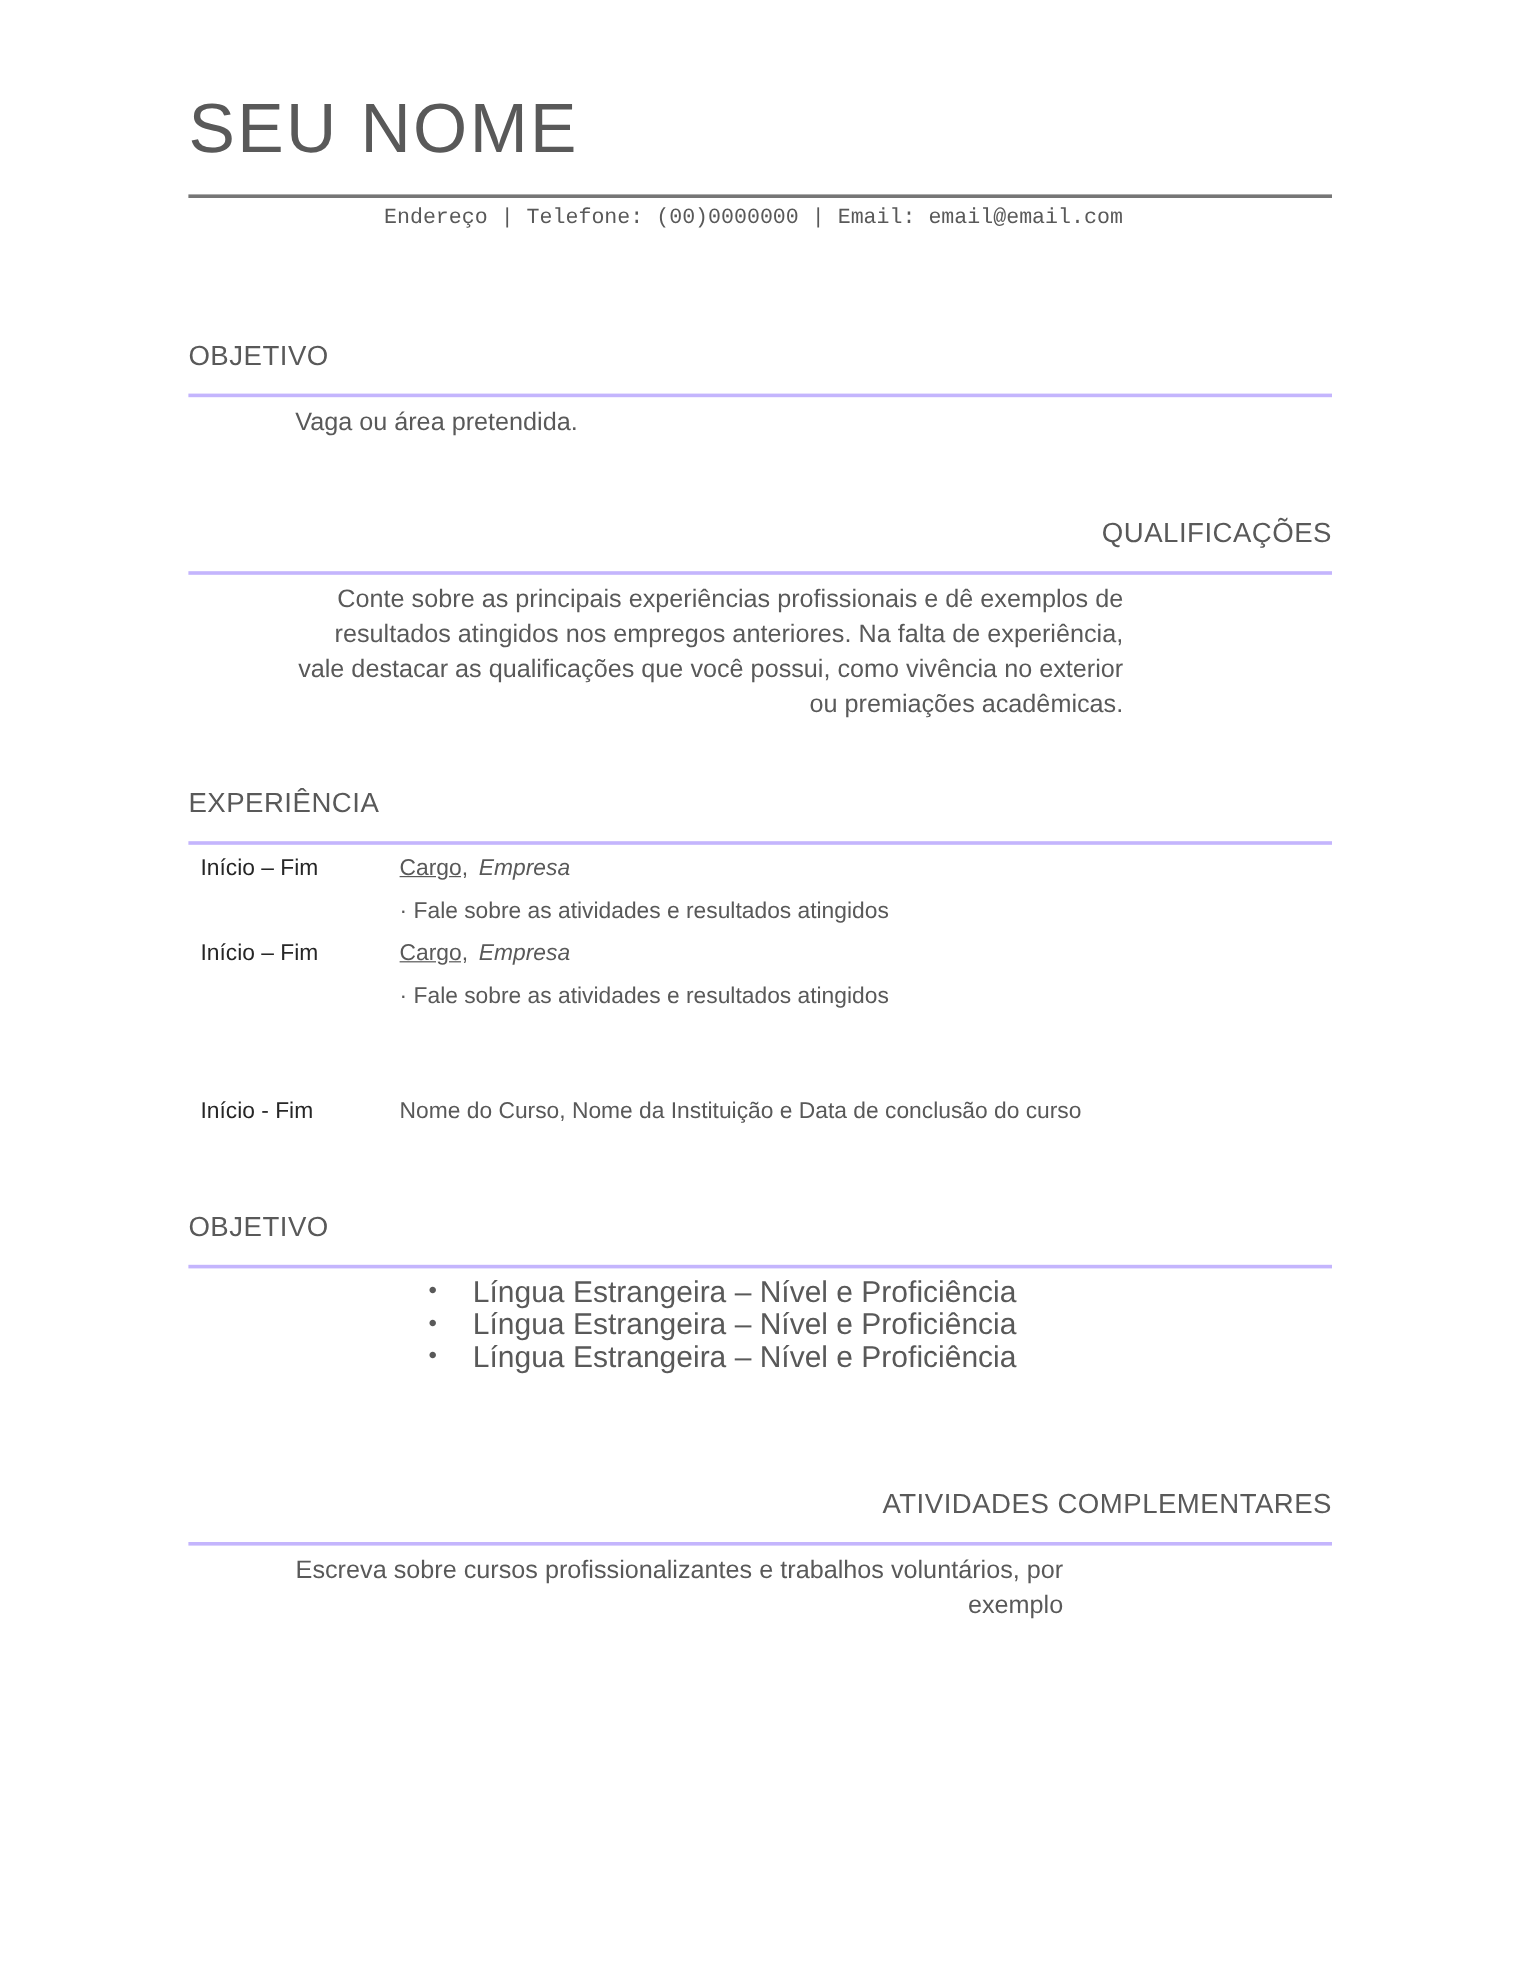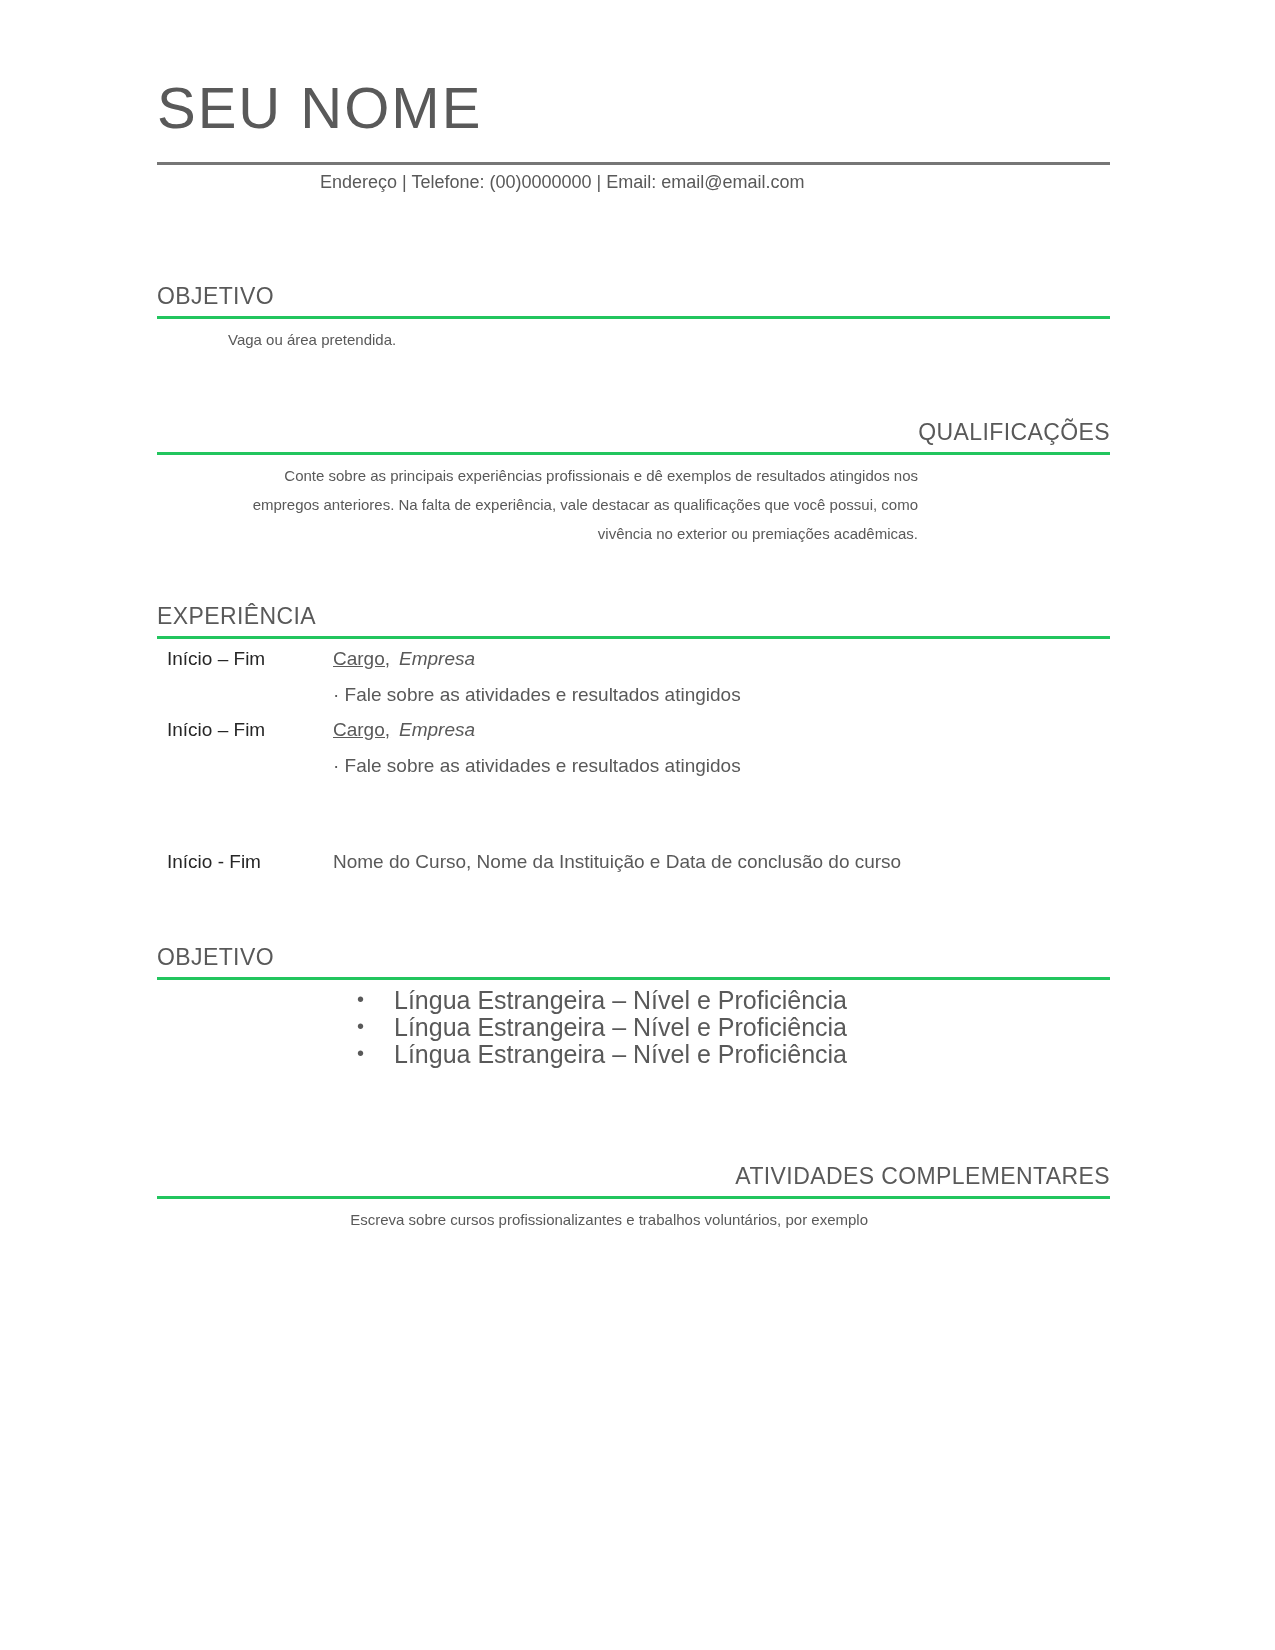--- a/index.html
+++ b/index.html
@@ -30,42 +30,43 @@
   .title-rule {
     margin-top: 19px;
     border-top: 3px solid #767676;
     height: 0;
   }
   .contact-line {
     margin: 4px 0 0 163px;
     font-size: 18px;
     line-height: 27px;
     color: #595959;
+    font-family: Liberation Mono, monospace;
   }
 
   
   .sec h2 {
     font-size: 23px;
     font-weight: 400;
     letter-spacing: 0.4px;
     color: #595959;
     line-height: 28px;
-    padding-bottom: 6px;
-    border-bottom: 3px solid #22c55e;
+    padding-bottom: 18px;
+    border-bottom: 3px solid #c4b5fd;
   }
   .sec-objetivo        { margin-top: 86px; }
   .sec-qualificacoes   { margin-top: 64px; text-align: right; }
   .sec-experiencia     { margin-top: 54px; }
   .sec-formacao        { margin-top: 66px; }
   .sec-idiomas         { margin-top: 66px; }
   .sec-atividades      { margin-top: 94px; text-align: right; }
 
   .body-text {
-    margin: 6px 0 0 71px;
-    font-size: 15px;
+    margin: 6px 0 0 89px;
+    font-size: 21px;
     line-height: 29px;
     color: #595959;
     max-width: 690px;
   }
   .body-text.narrow { max-width: 640px; }
 
   
   .row {
     display: grid;
     grid-template-columns: 176px 1fr;

